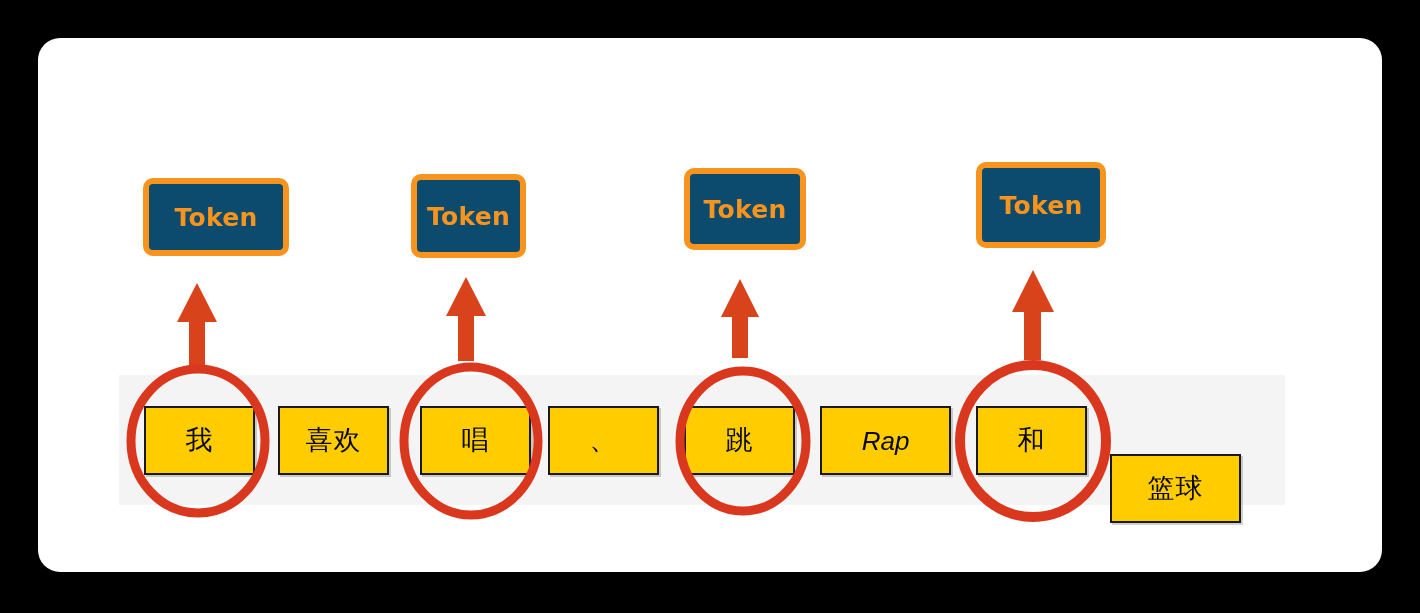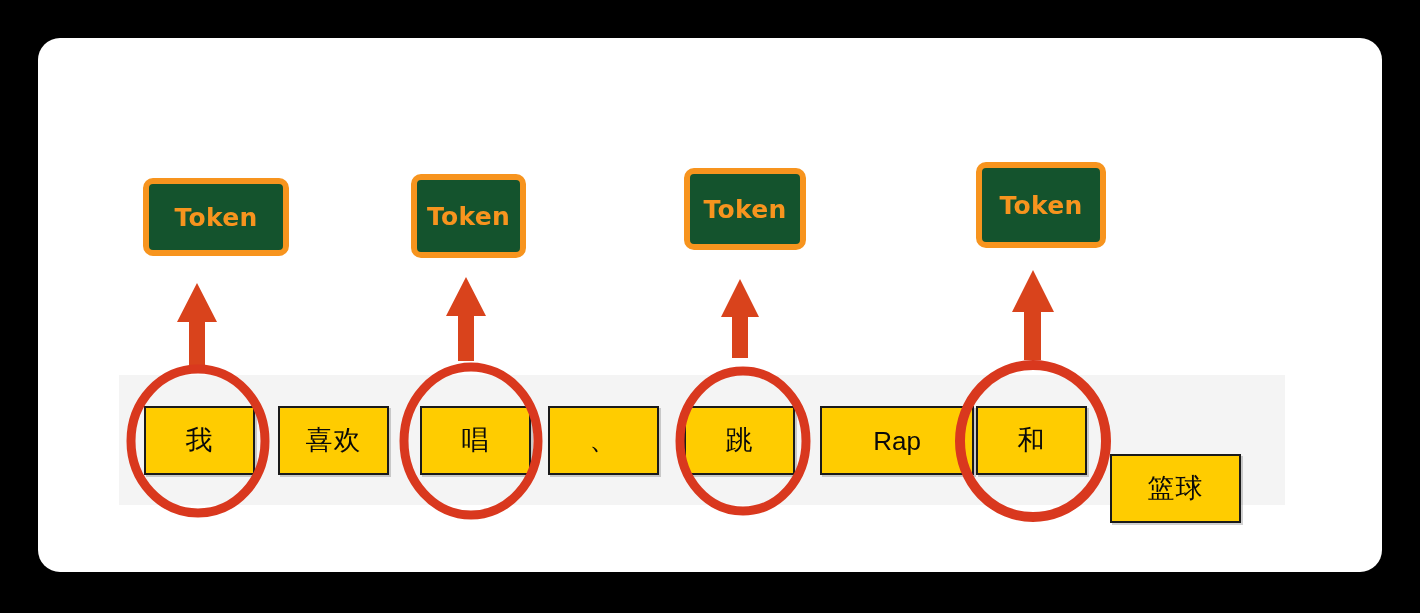--- a/index.html
+++ b/index.html
@@ -57,21 +57,21 @@
   }
   .word-box.latin {
     font-family: "Liberation Sans", "DejaVu Sans", sans-serif;
     font-size: 26px;
     letter-spacing: 0px;
   }
 
   
   .token-box {
     position: absolute;
-    background: #14532d;
+    background: #0c4a6e;
     border: 6px solid #F7941E;
     border-radius: 10px;
     box-sizing: border-box;
     display: flex;
     align-items: center;
     justify-content: center;
     color: #F7941E;
     font-weight: bold;
     font-size: 25px;
     font-family: "DejaVu Sans", "Liberation Sans", sans-serif;
@@ -98,21 +98,21 @@
   <div class="word-box" style="left:106px; width:111px;">我</div>
 
   <div class="word-box" style="left:240px; width:111px;">喜欢</div>
 
   <div class="word-box" style="left:382px; width:111px;">唱</div>
 
   <div class="word-box" style="left:510px; width:111px;">、</div>
 
   <div class="word-box" style="left:646px; width:111px;">跳</div>
 
-  <div class="word-box latin" style="left:782px; width:154px;">Rap</div>
+  <div class="word-box latin" style="left:782px; width:131px;font-style:italic;">Rap</div>
 
   <div class="word-box" style="left:938px; width:111px;">和</div>
 
   <div class="word-box" style="left:1072px; width:131px;margin-top:48px;">篮球</div>
 
   <div class="token-box" style="left:105px; top:140px; width:146px; height:78px;">Token</div>
 
   <div class="token-box" style="left:373px; top:136px; width:115px; height:84px;">Token</div>
 
   <div class="token-box" style="left:646px; top:130px; width:122px; height:82px;">Token</div>

